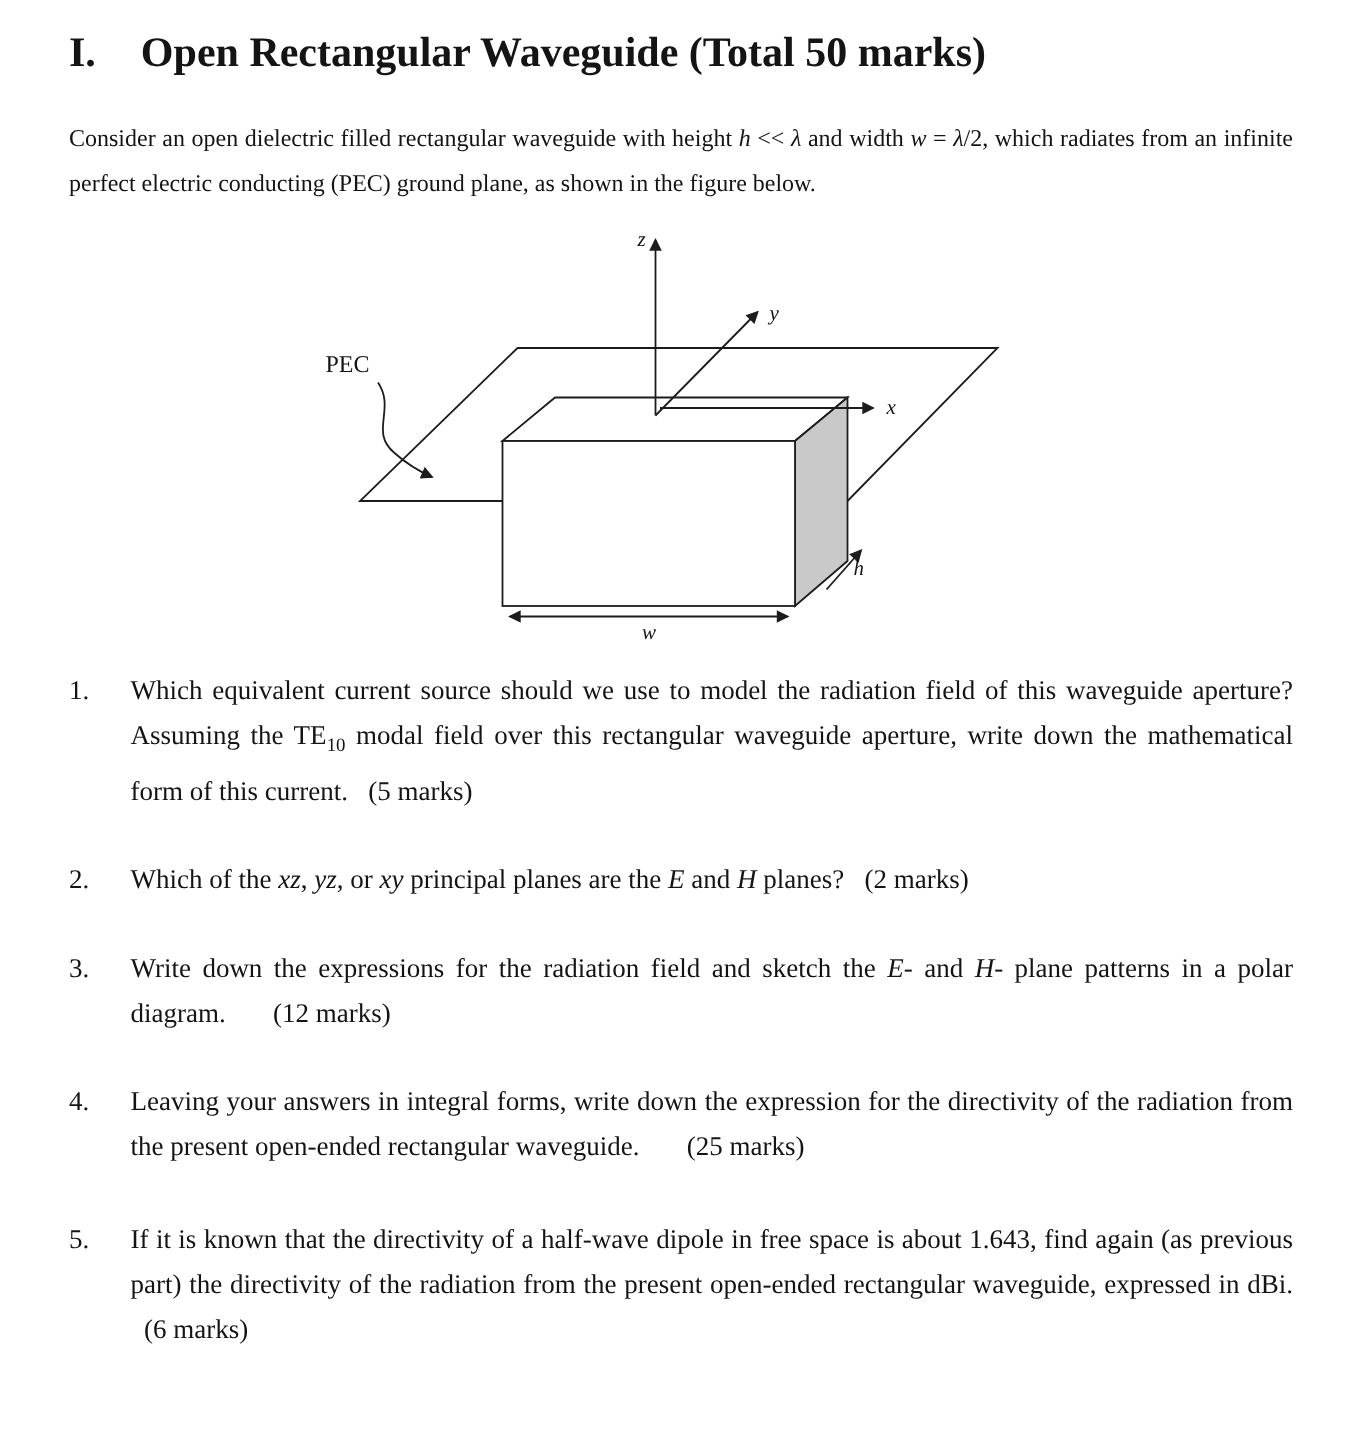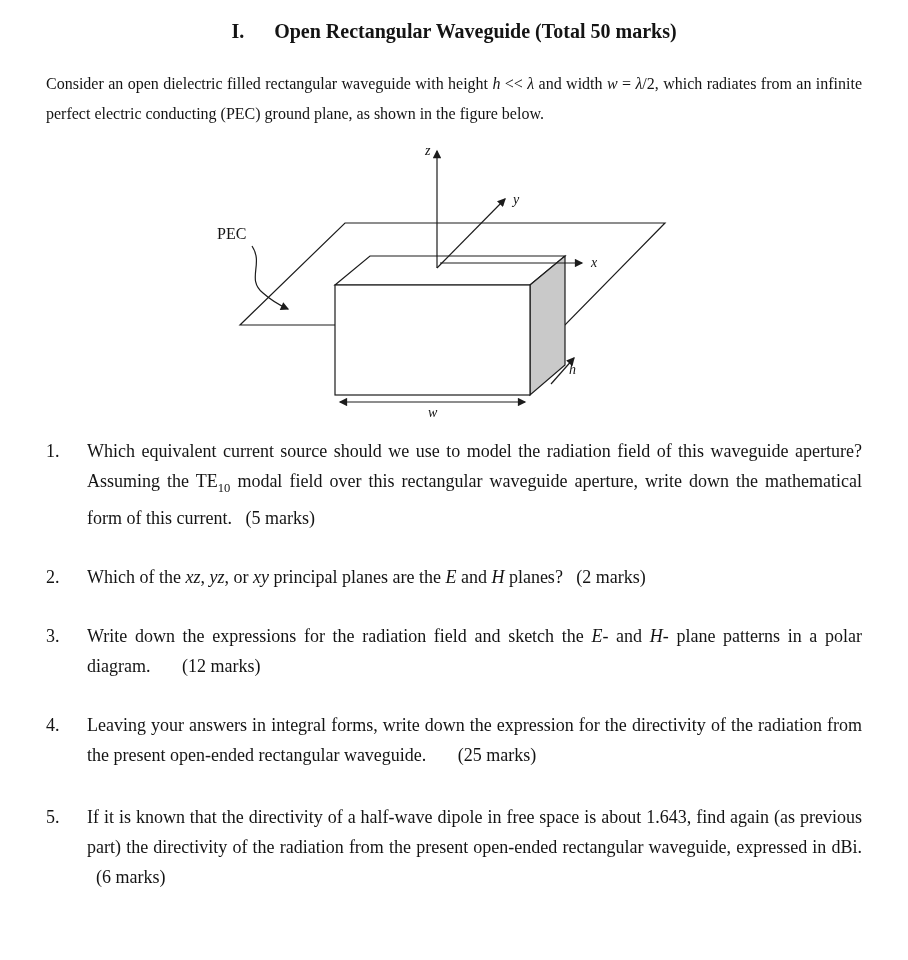--- a/index.html
+++ b/index.html
@@ -9,23 +9,22 @@
     color:#141414;
     overflow:hidden;
   }
   .page{
     box-sizing:border-box;
     width:908px;height:960px;
     padding:14px 46px 0 46px;
     overflow:hidden;
   }
   .title-row{
-    text-align:center;
     font-weight:bold;
-    font-size:20px;
+    font-size:28px;
     margin-top:6px;
     white-space:nowrap;
   }
   .numeral{margin-right:30px;}
   .intro{
     font-size:16px;
     line-height:30px;
     text-align:justify;
     margin:26px 0 0 0;
   }

